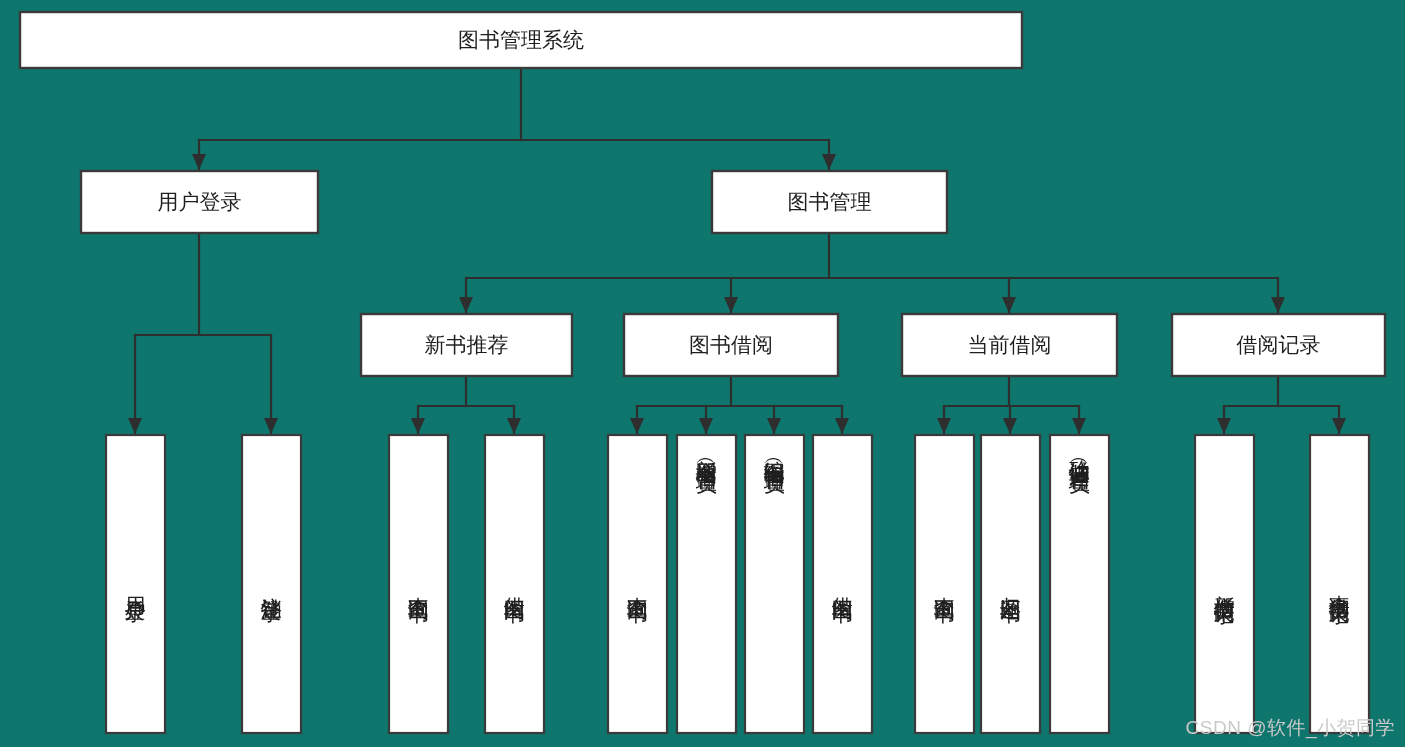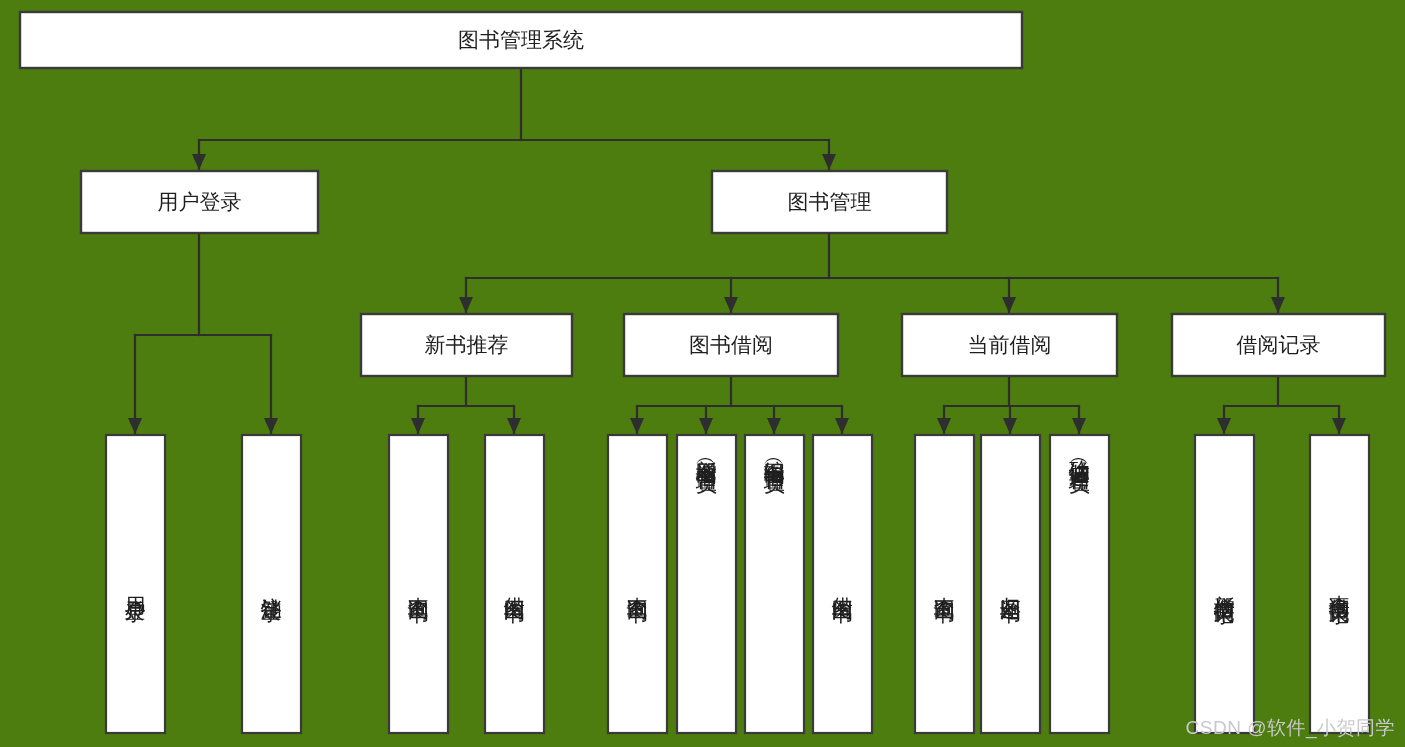--- a/index.html
+++ b/index.html
@@ -9,21 +9,21 @@
     background: #ffffff;
   }
   body {
     font-family: "Liberation Sans", "DejaVu Sans", sans-serif;
     color: #1a1a1a;
   }
   #diagram-root {
     position: relative;
     width: 1405px;
     height: 747px;
-    background: #4d7c0f;
+    background: #0f766e;
     overflow: hidden;
   }
   svg.diagram-canvas {
     position: absolute;
     left: 0;
     top: 0;
     width: 1405px;
     height: 747px;
     display: block;
   }

